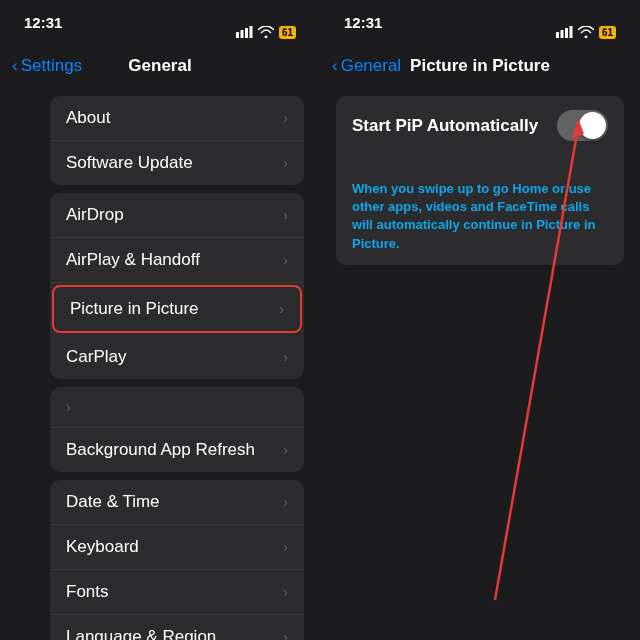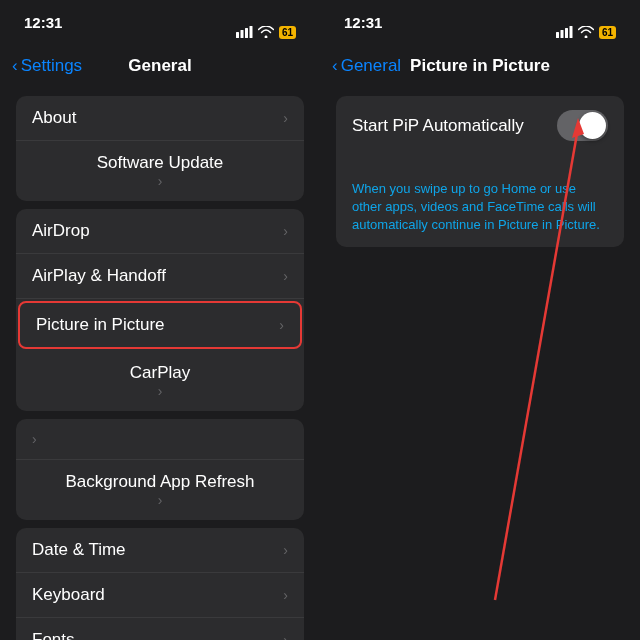--- a/index.html
+++ b/index.html
@@ -81,20 +81,21 @@
     .nav-title {
       font-size: 17px;
       font-weight: 600;
       color: #fff;
     }
 
     .settings-content {
       flex: 1;
       overflow-y: auto;
       padding-bottom: 24px;
+      margin-left: 34px;
     }
 
     .settings-group {
       margin-top: 8px;
     }
 
     .settings-section {
       background: #2c2c2e;
       border-radius: 10px;
       margin: 8px 16px;
@@ -105,21 +106,20 @@
       display: flex;
       align-items: center;
       justify-content: space-between;
       padding: 12px 16px;
       border-bottom: 0.5px solid #3a3a3c;
       position: relative;
     }
 
     .settings-row:last-child {
       border-bottom: none;
-      flex-direction: column;
     }
 
     .settings-row.highlighted {
       border: 2px solid #e53935;
       border-radius: 8px;
       margin: 2px;
     }
 
     .row-label {
       font-size: 17px;
@@ -138,20 +138,21 @@
       background: #1c1c1e;
       display: flex;
       flex-direction: column;
       overflow: hidden;
     }
 
     .pip-content {
       flex: 1;
       overflow-y: auto;
       padding-bottom: 36px;
+      font-weight: bold;
     }
 
     .pip-section {
       background: #2c2c2e;
       border-radius: 10px;
       margin: 8px 16px;
       overflow: hidden;
     }
 
     .pip-row {

